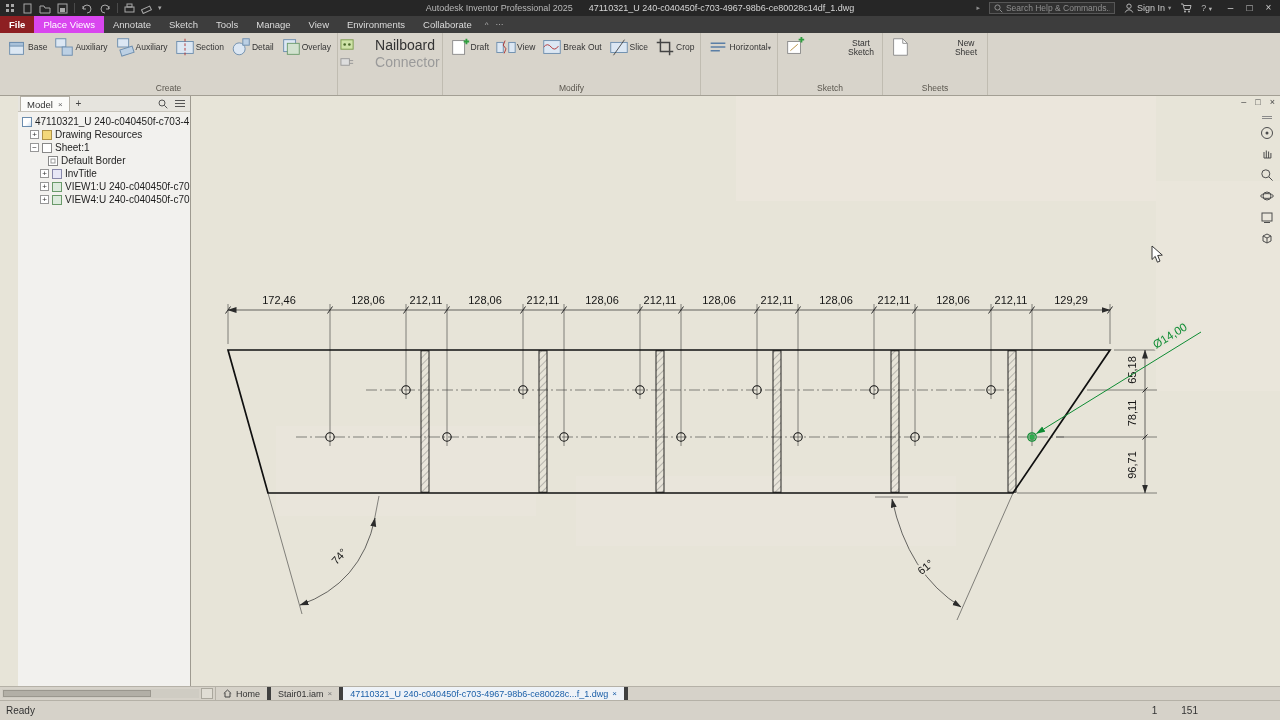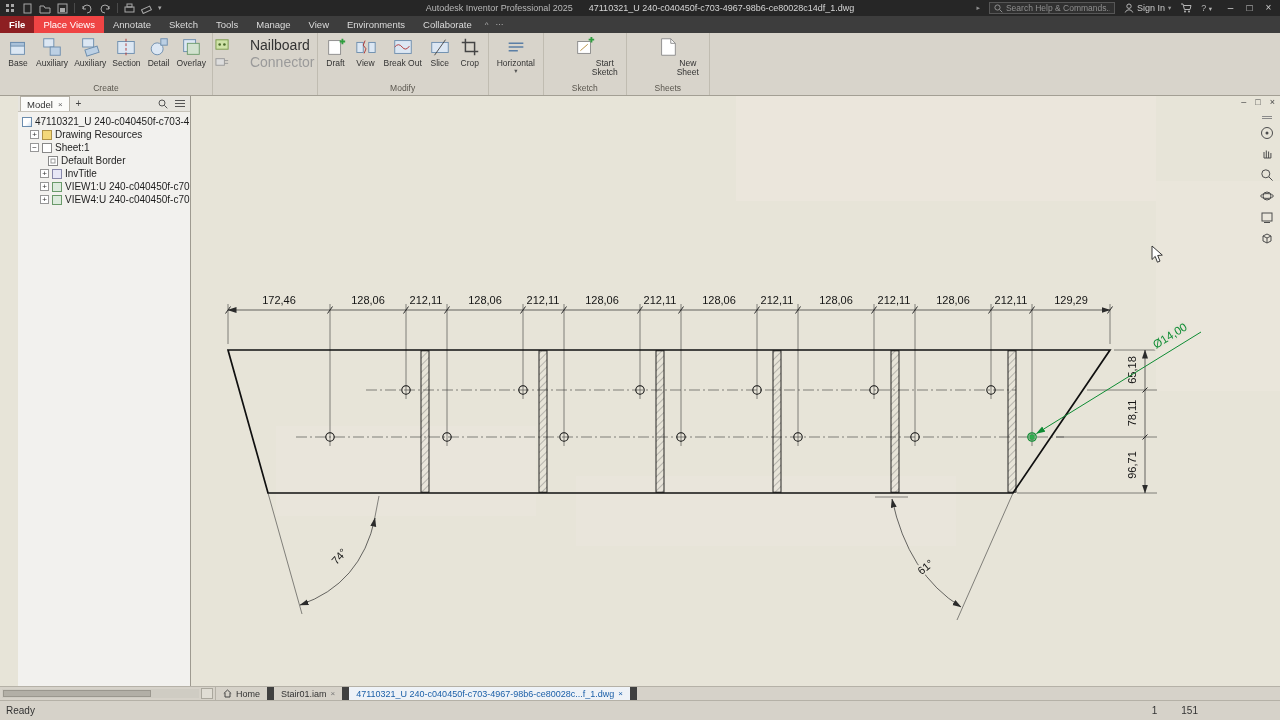--- a/index.html
+++ b/index.html
@@ -20,29 +20,29 @@
   .searchbox input{background:transparent;border:none;outline:none;color:#bdbdbd;font-size:8.5px;width:104px;font-family:"Liberation Sans",sans-serif;}
   .searchbox input::placeholder{color:#8f8f8f;}
   .signin{display:flex;align-items:center;gap:3px;}
   .wbtns{display:flex;}
   .wbtn{width:19px;text-align:center;font-size:10px;color:#cfcfcf;line-height:16px;}
 
   
   .tabrow{position:absolute;top:16px;left:0;right:0;height:17px;background:#3d3d3d;display:flex;align-items:stretch;font-size:9.5px;color:#dcdcdc;z-index:29;text-align:center;}
   .rtab{display:flex;align-items:center;padding:0 9px;}
   .rtab.file{background:#8d1f22;color:#fff;font-weight:bold;}
-  .rtab.active{background:#ef4444;color:#fff;}
+  .rtab.active{background:#d946ef;color:#fff;}
   .tabrow .extra{display:flex;align-items:center;gap:7px;color:#b5b5b5;font-size:8px;padding-left:4px;}
 
   
   .ribbon{position:absolute;top:33px;left:0;right:0;height:63px;background:#d8d4cb;border-bottom:1px solid #a39f94;display:flex;z-index:28;}
   .rgroup{display:flex;flex-direction:column;border-right:1px solid #c0bcb1;}
   .rbuttons{flex:1;display:flex;align-items:flex-start;padding:2px 4px 0 4px;gap:2px;}
   .rlabel{height:13px;font-size:8.5px;color:#5a564e;text-align:center;line-height:12px;}
-  .bigbtn{min-width:28px;display:flex;flex-direction:column;align-items:center;padding:1px 2px 0 2px;font-size:8.5px;color:#333;}
+  .bigbtn{min-width:28px;display:flex;flex-direction:row;align-items:center;padding:1px 2px 0 2px;font-size:8.5px;color:#333;}
   .bigbtn .lbl{margin-top:1px;white-space:nowrap;text-align:center;line-height:1.05;}
   .bigbtn .lbl.wrap{white-space:normal;width:30px;margin-left:40px;}
   .bigbtn .caret{font-size:6.5px;color:#555;line-height:5px;}
   .smallcol{display:flex;flex-direction:column;justify-content:flex-start;gap:2px;padding-top:4px;}
   .smallrow{display:flex;align-items:center;gap:20px;height:15px;font-size:14px;color:#333;padding:0 2px;}
   .smallrow.disabled{color:#9a9a9a;}
   .rspacer{flex:1;}
 
   
   .browser{position:absolute;top:96px;left:18px;width:173px;bottom:34px;background:#f2f1ee;border-right:1px solid #9e9a90;z-index:20;}
@@ -69,21 +69,21 @@
   .navbar{position:absolute;top:20px;right:4px;width:18px;display:flex;flex-direction:column;align-items:center;gap:7px;z-index:5;}
   .navbar .grip{width:10px;height:3px;border-top:1px solid #8a8a8a;border-bottom:1px solid #8a8a8a;}
   .dwg-svg{position:absolute;top:0;left:0;}
 
   
   .bottombar{position:absolute;bottom:20px;left:0;right:0;height:14px;background:#d6d2c9;border-top:1px solid #b5b1a7;display:flex;align-items:stretch;z-index:25;font-size:9px;color:#333;}
   .hscroll{flex:0 0 216px;display:flex;align-items:center;padding:0 2px;border-right:1px solid #b5b1a7;}
   .hs-track{flex:1;height:9px;background:#cfccc3;position:relative;}
   .hs-thumb{position:absolute;left:1px;top:1px;width:148px;height:7px;background:#b2afa6;border:1px solid #9a978e;}
   .hs-corner{flex:0 0 12px;height:11px;margin-left:2px;border:1px solid #aaa79d;background:#e0ddd4;}
-  .btab{display:flex;align-items:center;gap:4px;padding:0 7px;border-right:7px solid #404040;white-space:nowrap;justify-content:center;}
+  .btab{display:flex;align-items:center;gap:4px;padding:0 7px;border-right:4px solid #404040;white-space:nowrap;justify-content:center;}
   .btab .x{font-size:8px;color:#777;}
   .btab.active{background:#eef2f7;color:#1b5fa8;}
   .btab.active .x{color:#1b5fa8;}
 
   
   .statusbar{position:absolute;bottom:0;left:0;right:0;height:20px;background:#d6d2c9;border-top:1px solid #b5b1a7;display:flex;align-items:center;font-size:10px;color:#333;padding:0 6px;z-index:25;}
   .sb-right{margin-left:auto;display:flex;gap:24px;margin-right:76px;}
 
   
   .dt{font-size:11px;fill:#141414;paint-order:stroke;stroke:#e7e4d8;stroke-width:4px;stroke-linejoin:round;font-family:"Liberation Sans",sans-serif;}

